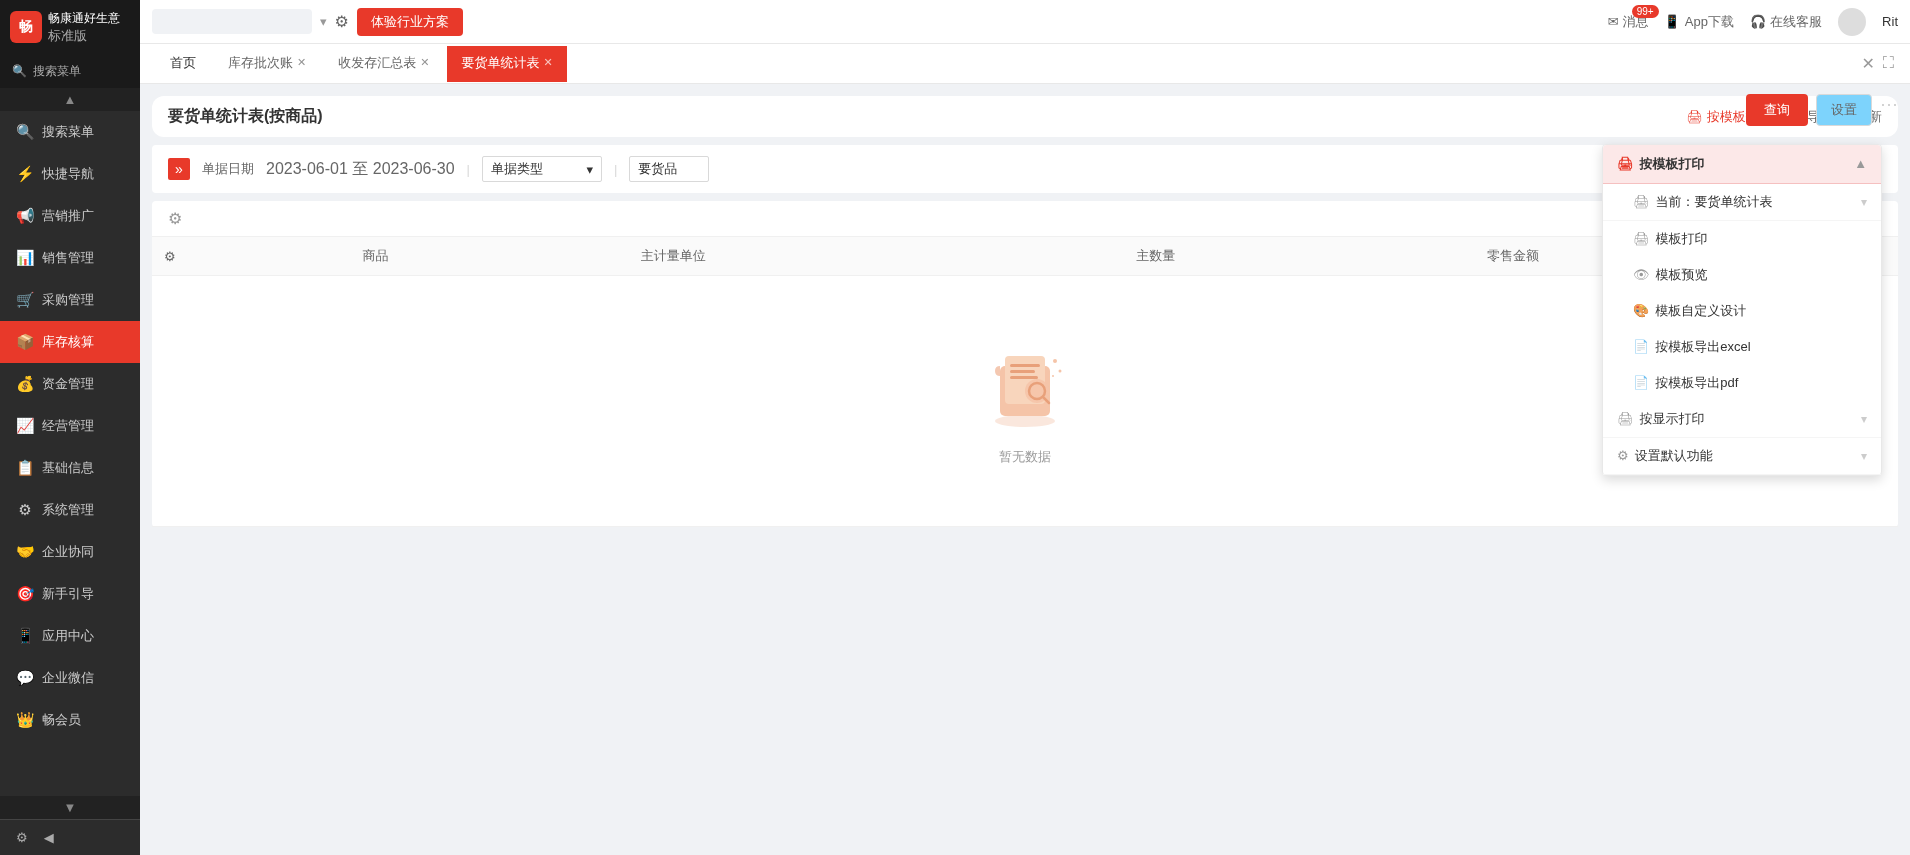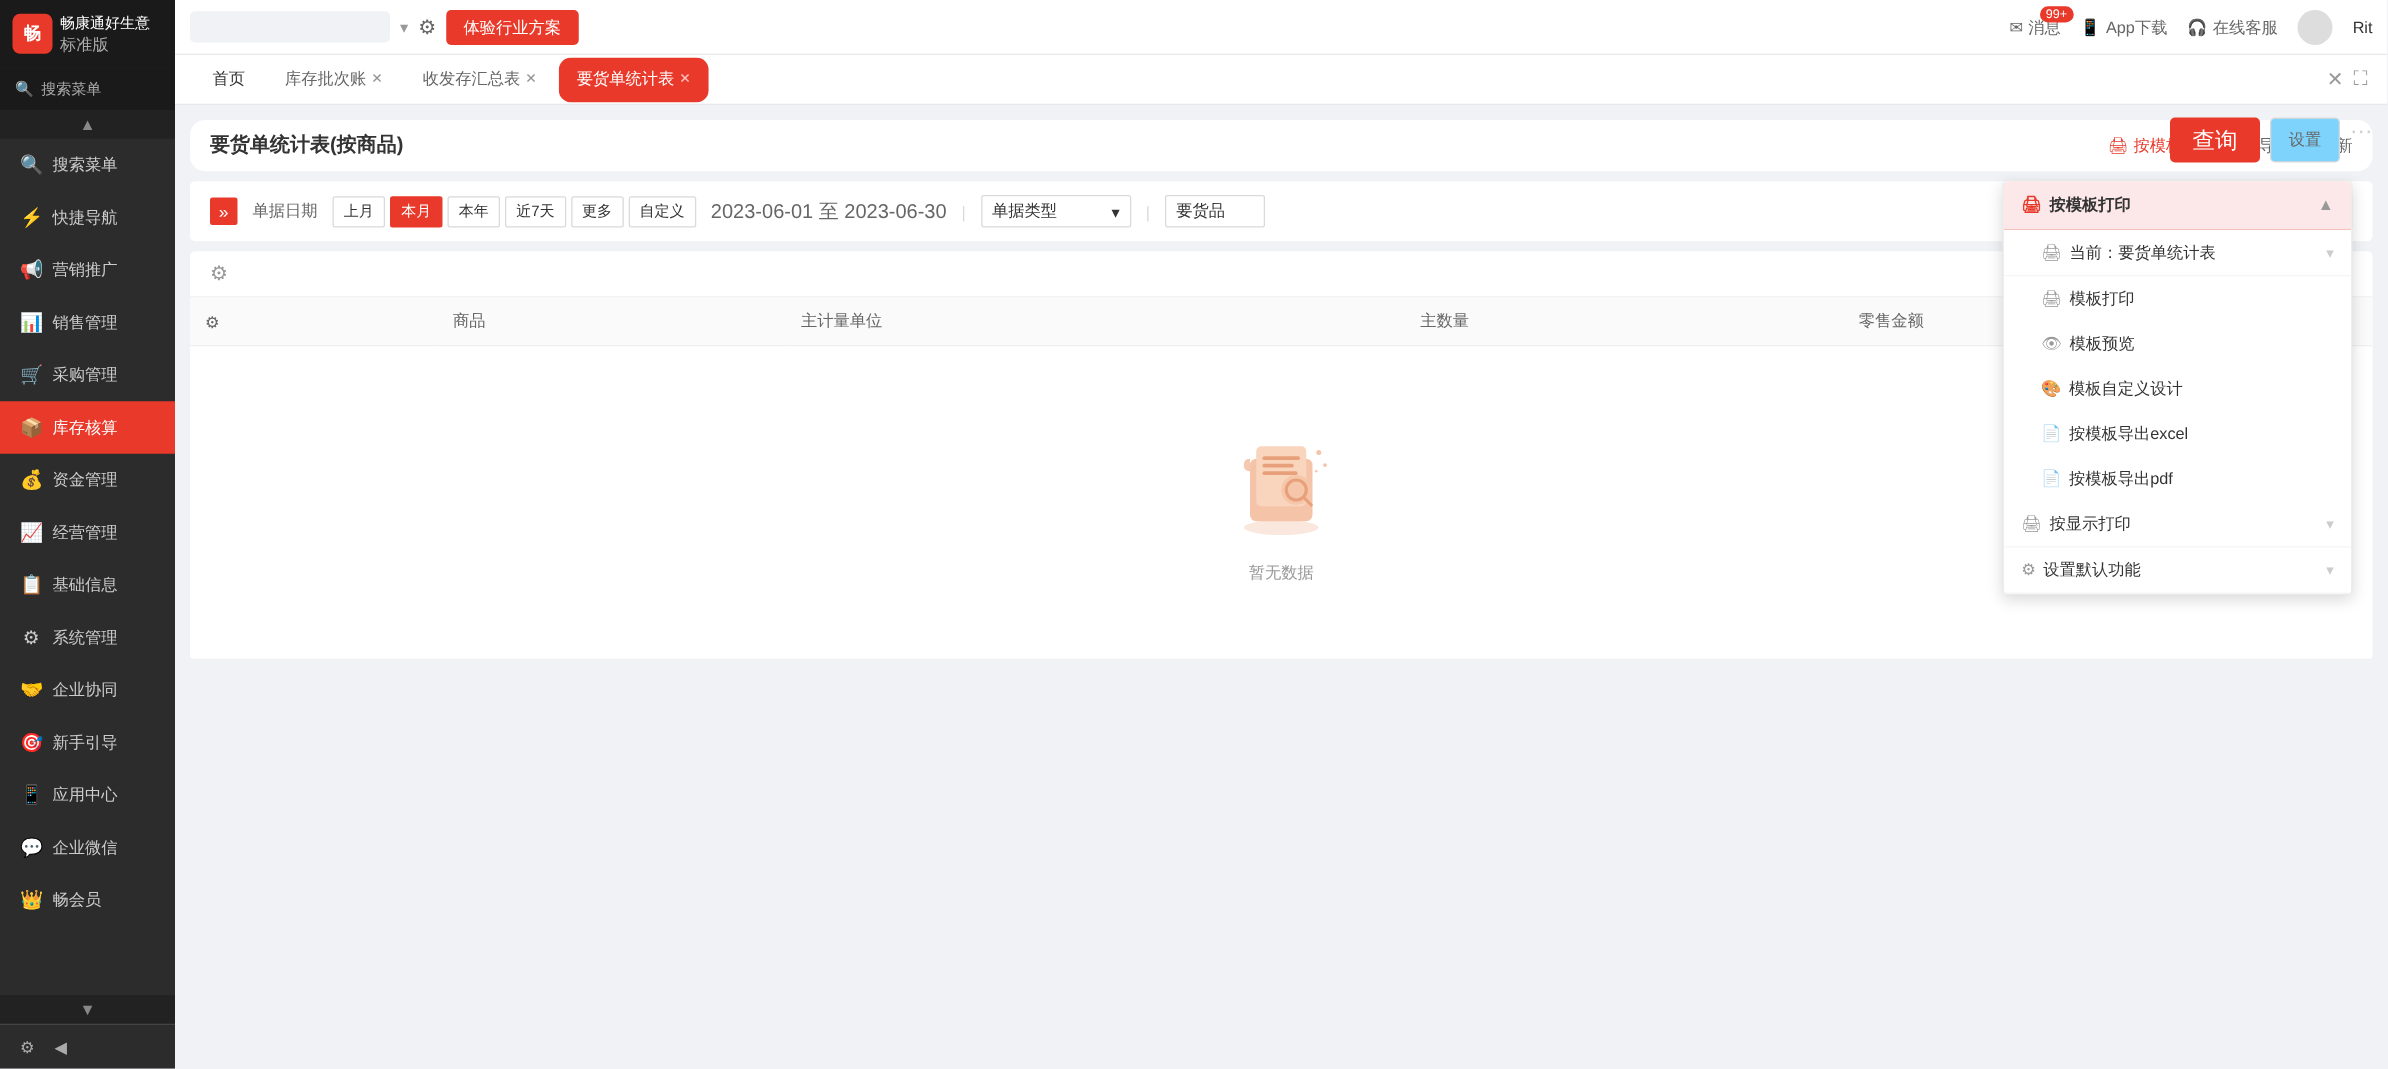--- a/index.html
+++ b/index.html
@@ -134,21 +134,21 @@
       font-size: 13px;
       color: #666;
       cursor: pointer;
       border-bottom: 2px solid transparent;
       display: flex; align-items: center; gap: 4px;
       white-space: nowrap;
     }
     .tab.active {
       color: #fff;
       background: #e8392a;
-      border-radius: 10px;
+      border-radius: 0;
       border-bottom: 2px solid transparent;
     }
     .tab.home { color: #333; }
     .tab-close { font-size: 11px; color: inherit; opacity: 0.7; }
     .tabs-right { margin-left: auto; display: flex; gap: 8px; }
     .tabs-right-btn { cursor: pointer; color: #999; font-size: 16px; }
 
     
     .page-content {
       flex: 1;
@@ -572,28 +572,20 @@
         </div>
       </div>
     </div>
 
     <div class="filter-bar">
       <div class="filter-row">
         <button class="filter-toggle-btn">»</button>
 
         <span class="filter-label">单据日期</span>
 
-        <div id="date-btns" style="display:flex;gap:4px;align-items:center;">
-            <button class="date-btn">上月</button>
-            <button class="date-btn active">本月</button>
-            <button class="date-btn">本年</button>
-            <button class="date-btn">近7天</button>
-            <button class="date-btn">更多</button>
-            <button class="date-btn">自定义</button>
-          </div>
 
         <span class="date-range">2023-06-01 至 2023-06-30</span>
 
         <span class="filter-separator">|</span>
 
         <div class="filter-type-select">
           <span>单据类型</span>
           <span style="margin-left:auto;">▾</span>
         </div>
 
@@ -648,19 +640,19 @@
                 </svg>
                 <span>暂无数据</span>
               </div>
             </td>
           </tr>
         </tbody>
       </table>
     </div>
 
     <div style="position:absolute; top:10px; right:12px; display:flex; gap:8px;">
-      <button style="background:#e8392a;color:white;border:none;border-radius:4px;padding:6px 18px;cursor:pointer;font-size:18px;">查询</button>
+      <button style="background:#e8392a;color:white;border:none;border-radius:4px;padding:6px 18px;cursor:pointer;font-size:13px;">查询</button>
       <button style="background:#7dd3fc;color:#666;border:1px solid #d9d9d9;border-radius:4px;padding:6px 14px;cursor:pointer;font-size:13px;">设置</button>
       <span style="color:#ccc;font-size:18px;cursor:pointer;">···</span>
     </div>
 
   </div>
 </div>
 
 </body></html>

